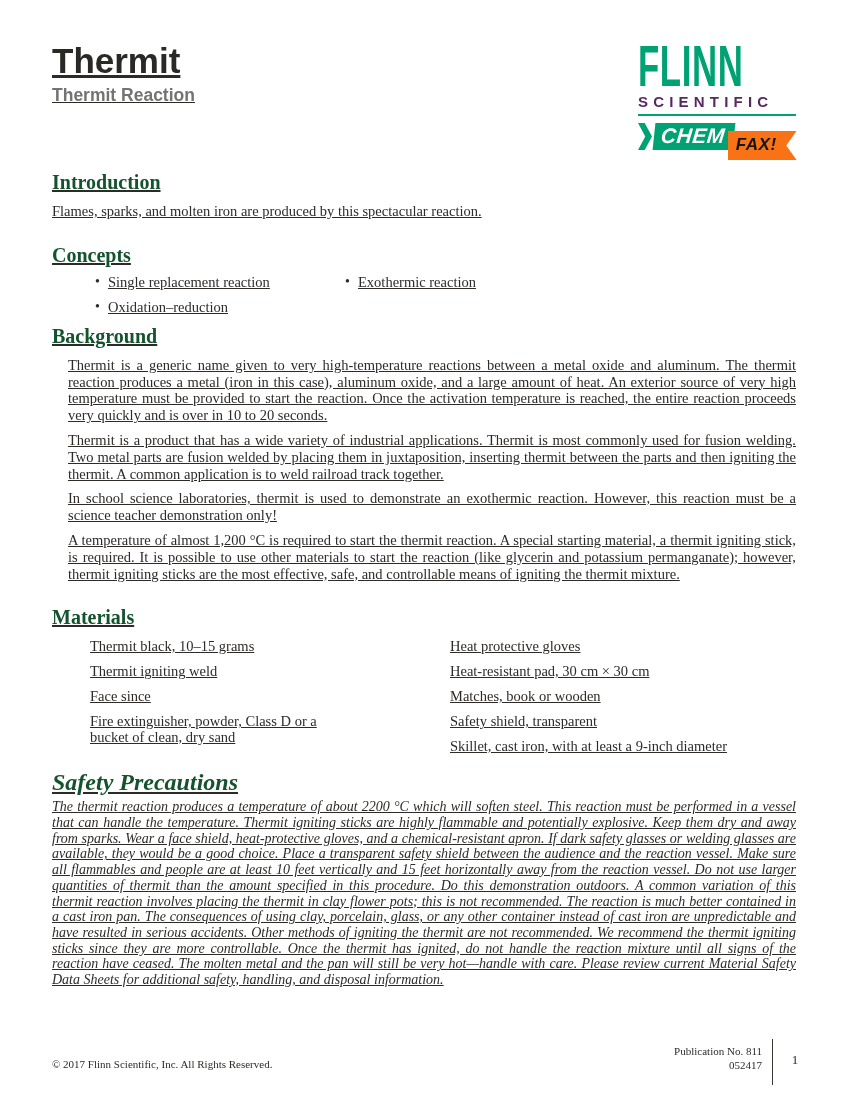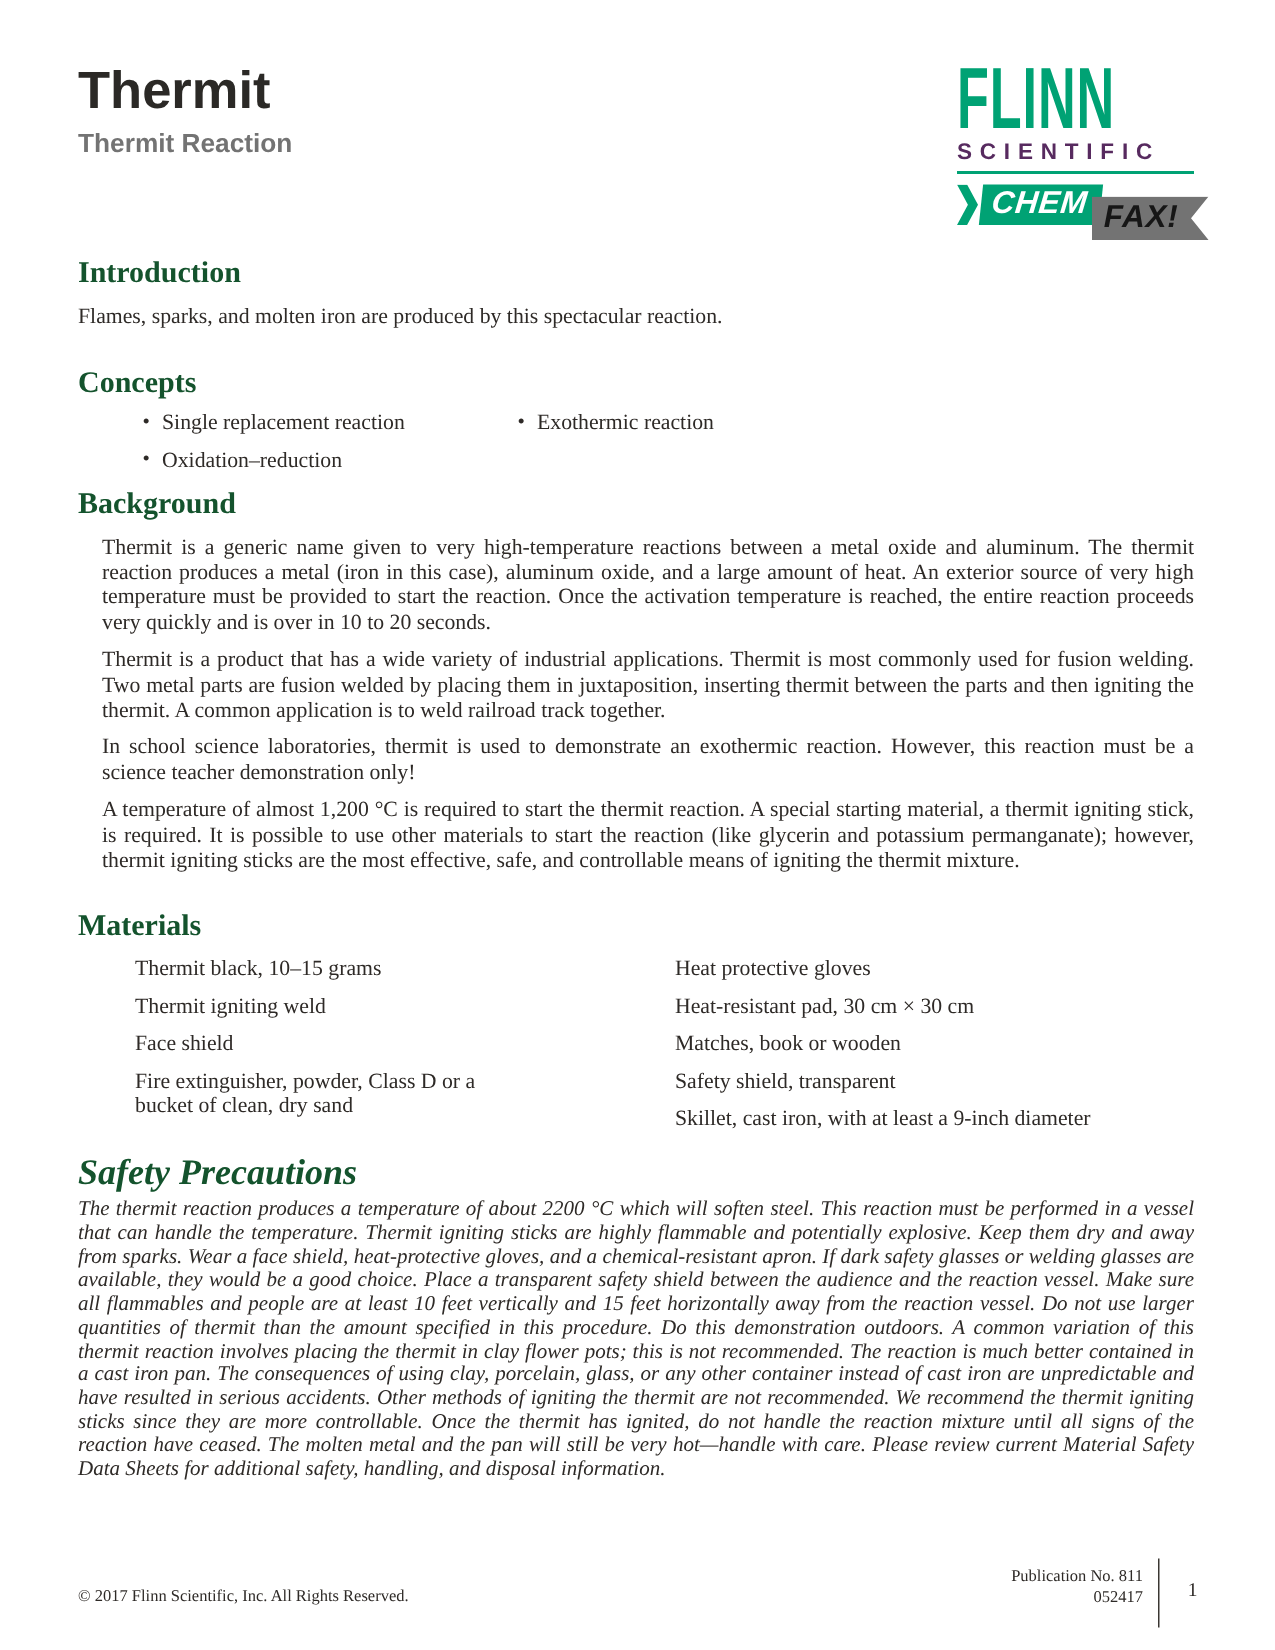--- a/index.html
+++ b/index.html
@@ -5,20 +5,21 @@
   * { margin:0; padding:0; box-sizing:border-box; }
   html,body { background:#888; }
   .page {
     position:relative;
     width:850px; height:1100px;
     margin:0 auto;
     background:#ffffff;
     font-family:"Liberation Serif", serif;
     color:#2e2a27;
     overflow:hidden;
+    text-decoration:underline;
   }
   
   .doc-header { position:relative; padding:42px 52px 0 52px; height:138px; }
   .doc-title {
     font-family:"Liberation Sans", sans-serif;
     font-size:35px; font-weight:bold; line-height:38px; color:#2b2926;
   }
   .doc-subtitle {
     font-family:"Liberation Sans", sans-serif;
     font-size:17.5px; font-weight:600; line-height:22px; margin-top:4px; color:#737373;
@@ -45,23 +46,23 @@
     clip-path:polygon(0 0, 48% 0, 100% 50%, 48% 100%, 0 100%, 52% 50%);
   }
   .badge-chem {
     background:#00a274; color:#ffffff;
     font-family:"Liberation Sans", sans-serif;
     font-weight:bold; font-style:italic; font-size:21px; line-height:24px;
     padding:1px 9px 2px 7px; margin-left:2px;
     transform:skewX(-6deg); letter-spacing:0.5px;
   }
   .badge-fax {
-    background:#737373; color:#161616;
+    background:#f97316; color:#161616;
     font-family:"Liberation Sans", sans-serif;
-    font-weight:bold; font-style:italic; font-size:21px; line-height:24px;
+    font-weight:bold; font-style:italic; font-size:17px; line-height:24px;
     padding:2px 20px 3px 8px; margin-left:-6px; margin-top:8px;
     clip-path:polygon(0 0, 100% 0, 85% 50%, 100% 100%, 0 100%);
     letter-spacing:0.5px;
   }
   
   .doc-main { padding:0 54px 0 52px; }
   .sec-heading {
     font-size:20px; font-weight:bold; line-height:22px; color:#14532d;
     margin-bottom:10px;
   }
@@ -129,21 +130,21 @@
     <p class="para">Thermit is a generic name given to very high-temperature reactions between a metal oxide and aluminum. The thermit reaction produces a metal (iron in this case), aluminum oxide, and a large amount of heat. An exterior source of very high temperature must be provided to start the reaction. Once the activation temperature is reached, the entire reaction proceeds very quickly and is over in 10 to 20 seconds.</p>
     <p class="para">Thermit is a product that has a wide variety of industrial applications. Thermit is most commonly used for fusion welding. Two metal parts are fusion welded by placing them in juxtaposition, inserting thermit between the parts and then igniting the thermit. A common application is to weld railroad track together.</p>
     <p class="para">In school science laboratories, thermit is used to demonstrate an exothermic reaction. However, this reaction must be a science teacher demonstration only!</p>
     <p class="para">A temperature of almost 1,200 °C is required to start the thermit reaction. A special starting material, a thermit igniting stick, is required. It is possible to use other materials to start the reaction (like glycerin and potassium permanganate); however, thermit igniting sticks are the most effective, safe, and controllable means of igniting the thermit mixture.</p>
 
     <div class="sec-heading materials">Materials</div>
     <div class="materials-cols">
       <div class="mat-col-left">
         <div class="mat-item">Thermit black, 10–15 grams</div>
         <div class="mat-item">Thermit igniting weld</div>
-        <div class="mat-item">Face shield</div>
+        <div class="mat-item">Face since</div>
         <div class="mat-item wrap2">Fire extinguisher, powder, Class D or a bucket of clean, dry sand</div>
       </div>
       <div class="mat-col-right">
         <div class="mat-item">Heat protective gloves</div>
         <div class="mat-item">Heat-resistant pad, 30 cm × 30 cm</div>
         <div class="mat-item">Matches, book or wooden</div>
         <div class="mat-item">Safety shield, transparent</div>
         <div class="mat-item">Skillet, cast iron, with at least a 9-inch diameter</div>
       </div>
     </div>

